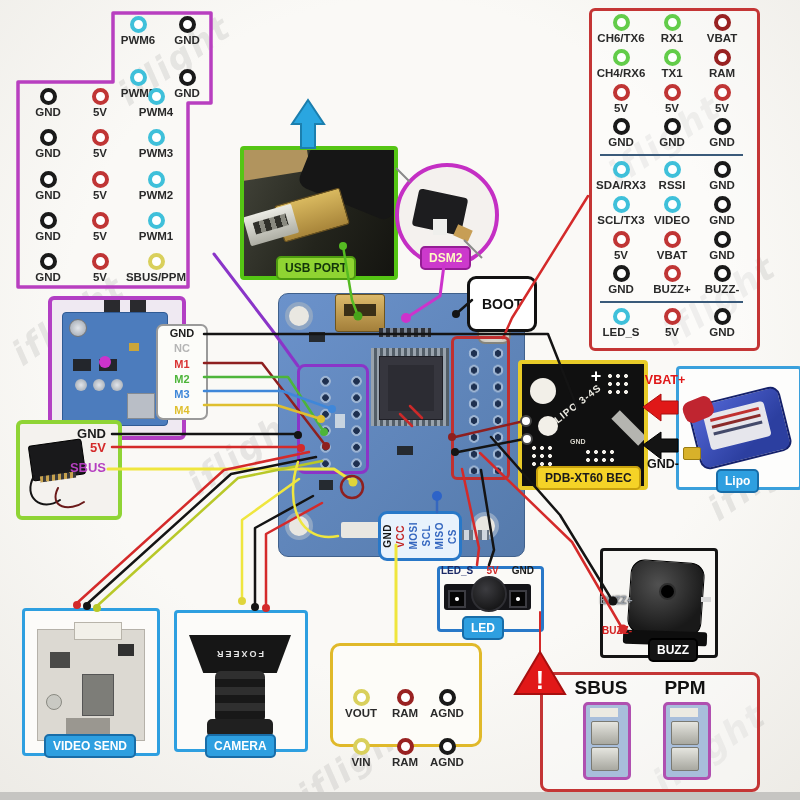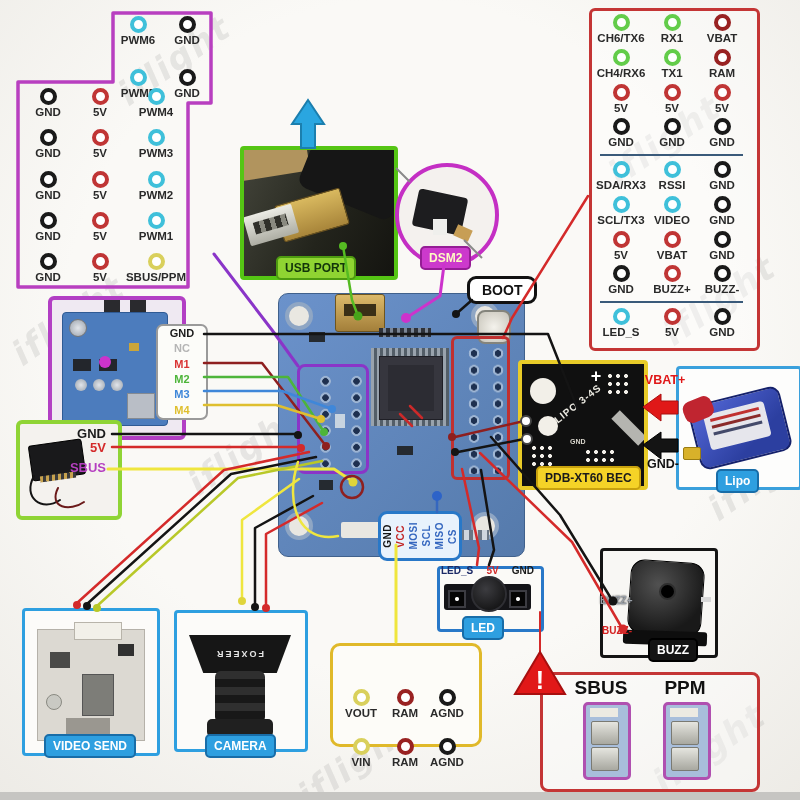--- a/index.html
+++ b/index.html
@@ -10,21 +10,21 @@
   .wm{position:absolute;font:900 italic 34px "DejaVu Sans",sans-serif;color:rgba(100,100,100,.13);
       transform:rotate(-35deg);letter-spacing:2px;pointer-events:none;z-index:1;white-space:nowrap}
   .box{position:absolute;border-radius:6px;z-index:2}
   .badge{position:absolute;z-index:5;font:700 12px/1 "Liberation Sans",sans-serif;
          padding:4px 7px;border-radius:5px;text-align:center;white-space:nowrap}
   .badge.blue{background:#2e9fe0;border:2px solid #186da8;color:#fff}
   .badge.green{background:#8fd432;border:2px solid #4d9a10;color:#12350a}
   .badge.magenta{background:#cc39cc;border:2px solid #951d95;color:#fef9c3}
   .badge.yellow{background:#f5d327;border:2px solid #c8a10e;color:#1a1a1a}
   .badge.black{background:#141414;border:2px solid #000;color:#fff}
-  .badge.white{background:#fff;border:3px solid #111;color:#111;font-size:14px;border-radius:9px;padding:4px 12px}
+  .badge.white{background:#fff;border:3px solid #111;color:#111;font-size:14px;border-radius:9px;padding:18px 12px}
   
   .grid{position:absolute;display:flex;flex-direction:column;justify-content:space-between;z-index:3}
   .grid-row{display:flex;align-items:flex-start}
   .grid-cell{display:flex;flex-direction:column;align-items:center}
   .dot{width:9px;height:9px;border-radius:50%;background:#fff;border:4px solid #333;display:block;margin-bottom:1px}
   .dot.cyan{border-color:#3fc0da}
   .dot.black{border-color:#1a1a1a}
   .dot.red{border-color:#c03535}
   .dot.darkred{border-color:#992222}
   .dot.green{border-color:#63cc4a}

